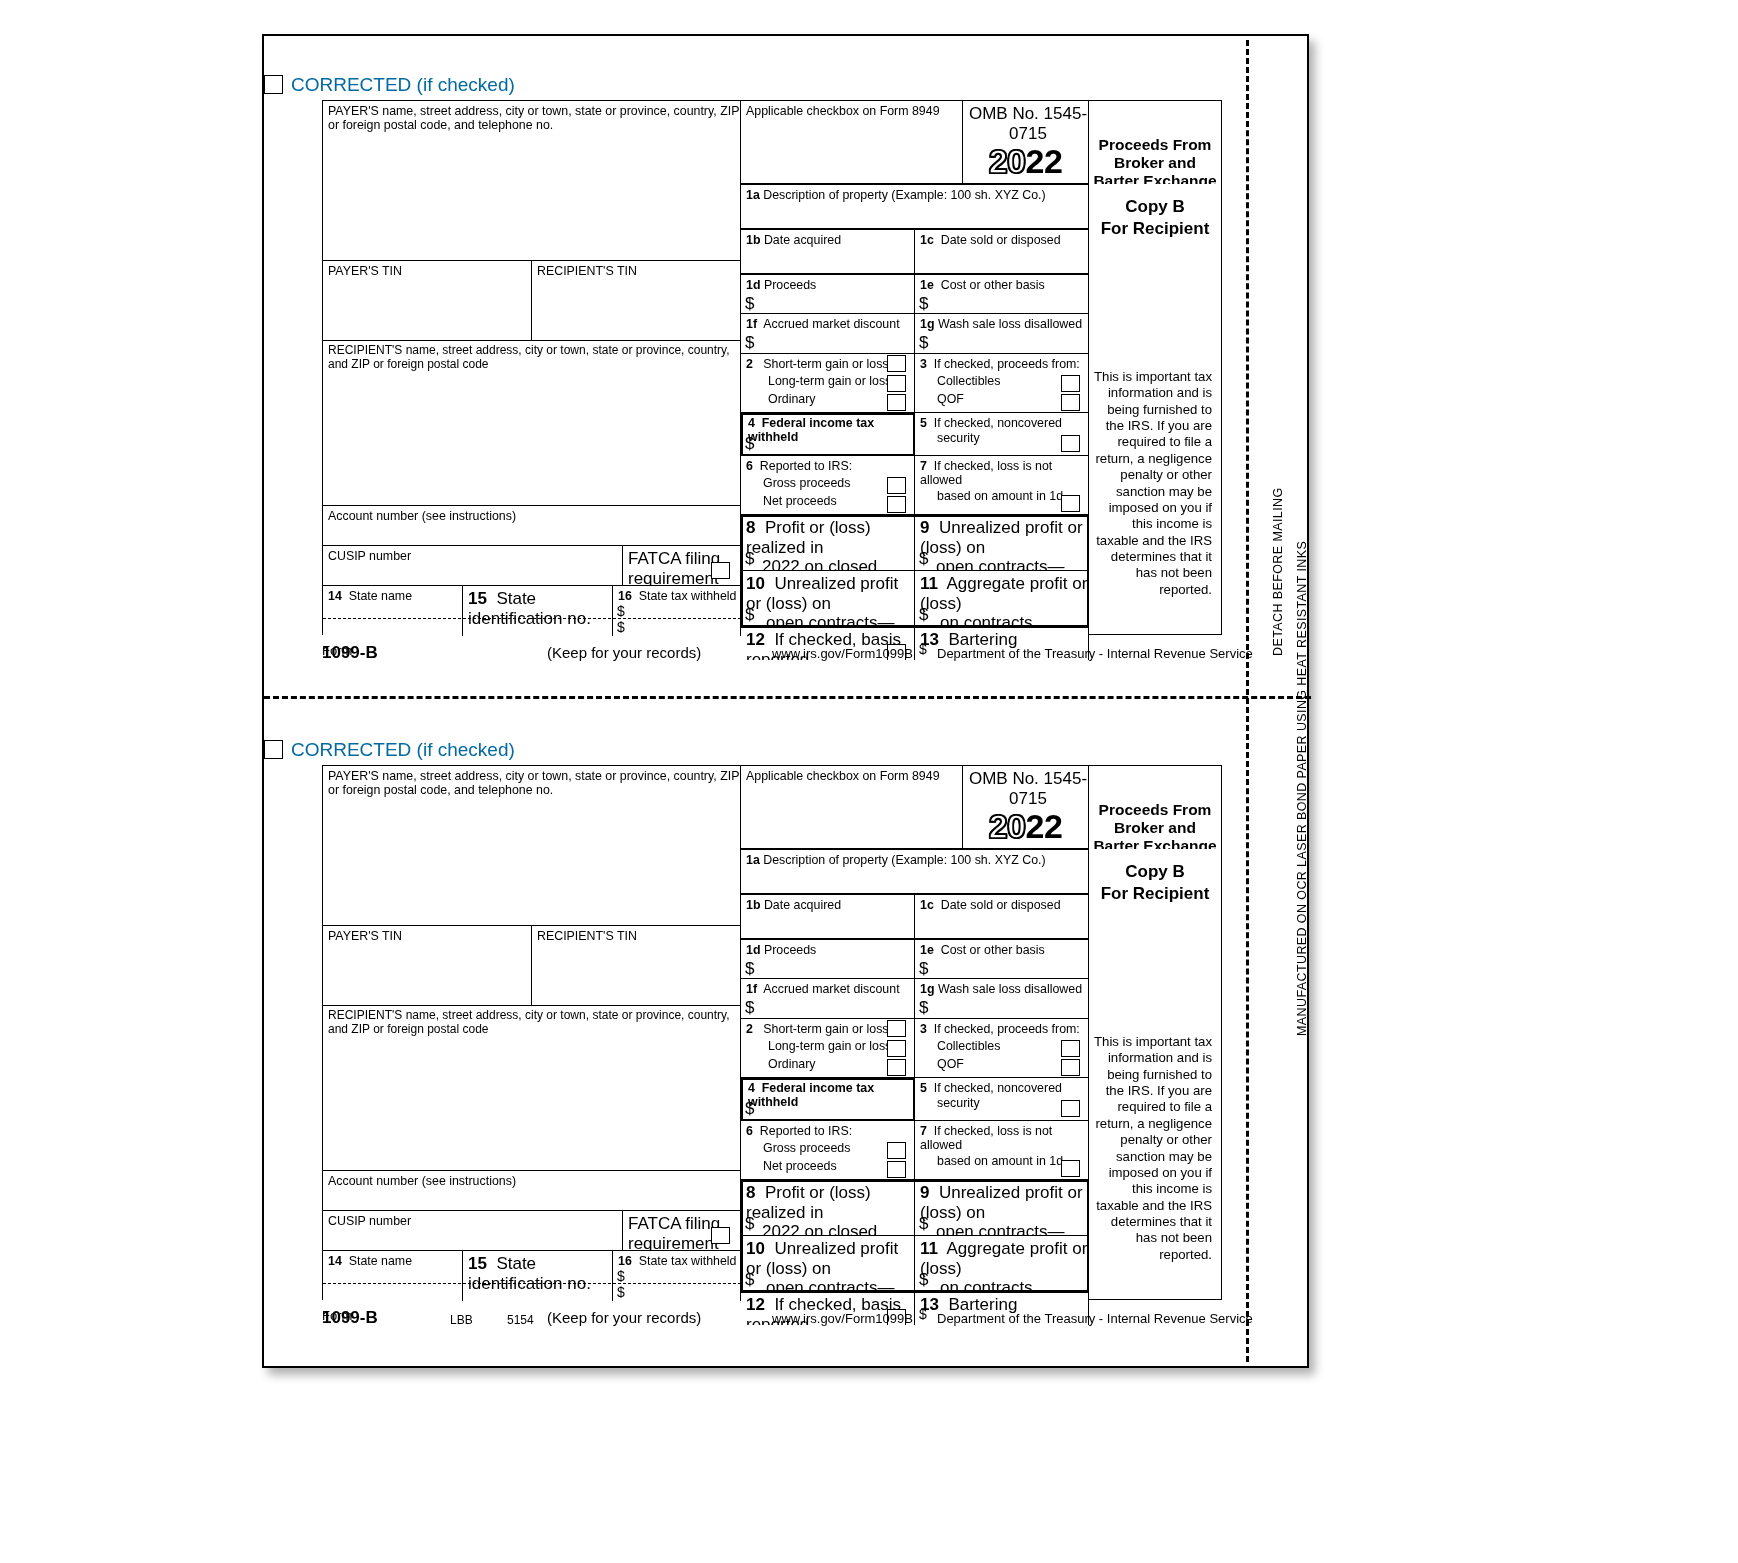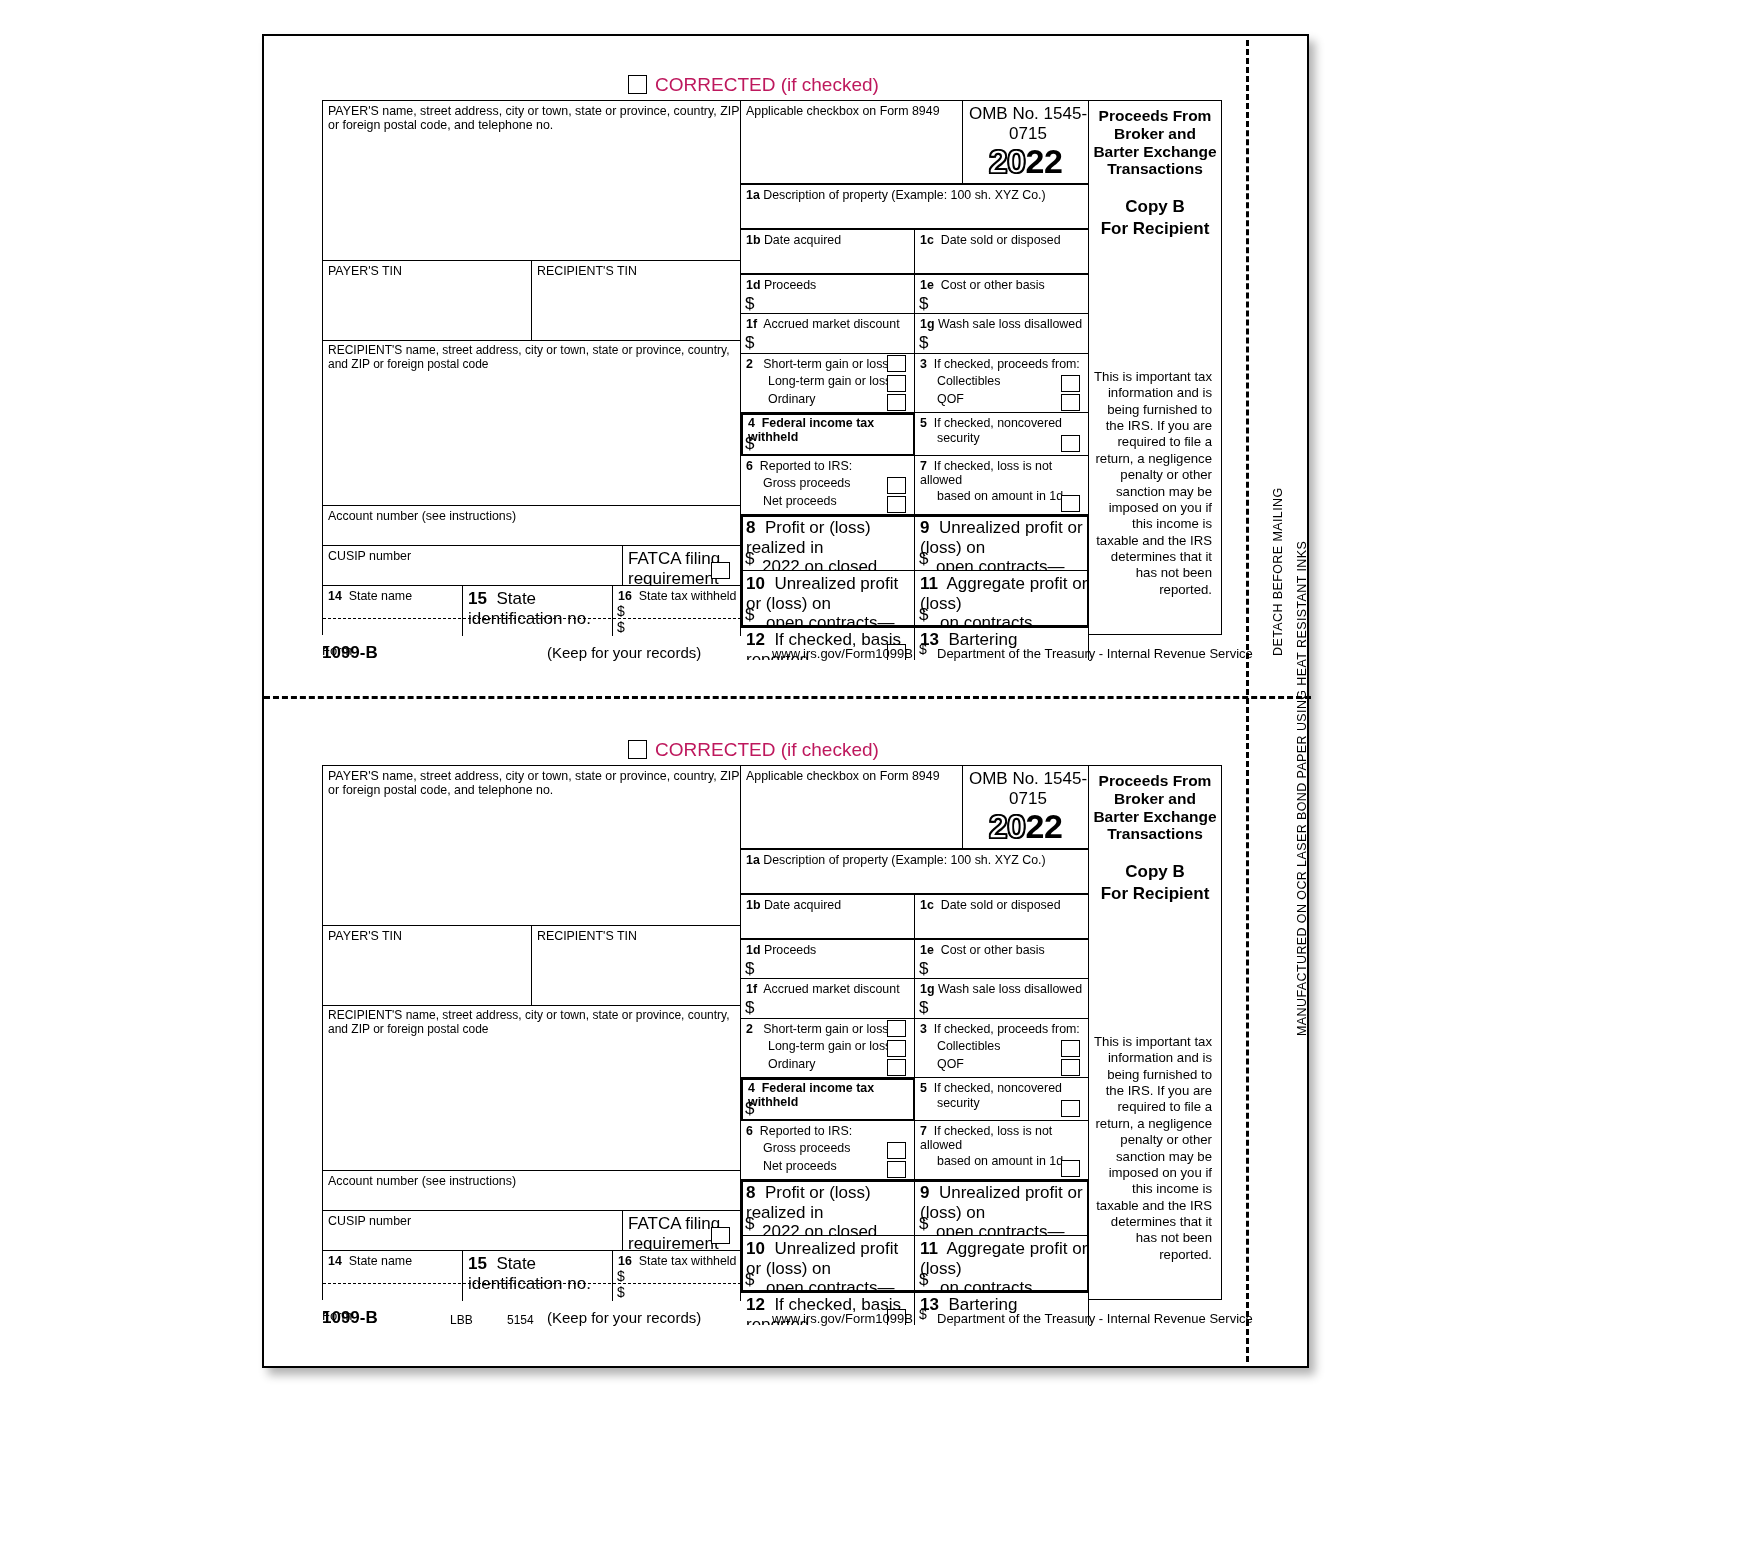--- a/index.html
+++ b/index.html
@@ -66,23 +66,23 @@
   
   .form {
     position: absolute;
     left: 0;
     width: 979px;
   }
 
   .corrected-row {
     position: absolute;
     left: 0; width: 979px;
-    text-align: center;
+    text-align: left;
     font-size: 19px;
-    color: #be185d;
+    color: #0369a1;
   }
   .corrected-row .cbx {
     display: inline-block;
     width: 19px; height: 19px;
     border: 1.6px solid #000;
     vertical-align: -3px;
     margin-right: 8px;
     background: #fff;
   }
 
@@ -138,20 +138,21 @@
 
   .rightcol {
     position: absolute;
     text-align: center;
     color: #000;
   }
   .title-main {
     font-size: 15.5px;
     font-weight: bold;
     line-height: 1.15;
+    margin-top: 29px;
   }
   .copyb {
     font-size: 17px;
     font-weight: bold;
     line-height: 1.3;
   }
   .impt {
     font-size: 13.2px;
     line-height: 1.24;
     text-align: right;

